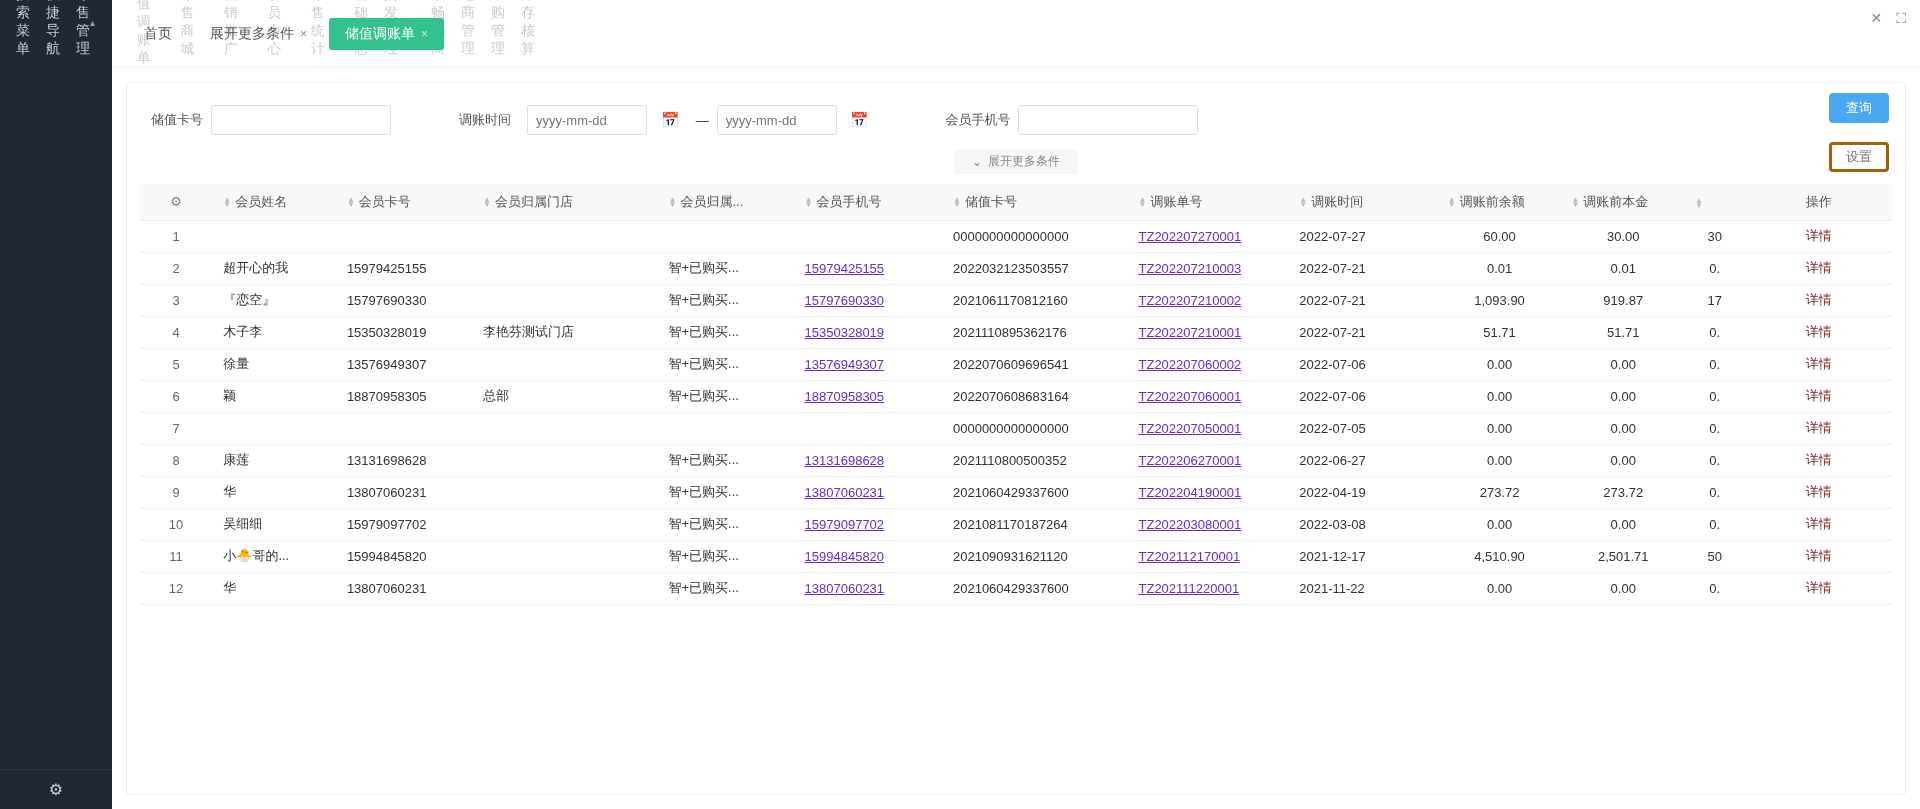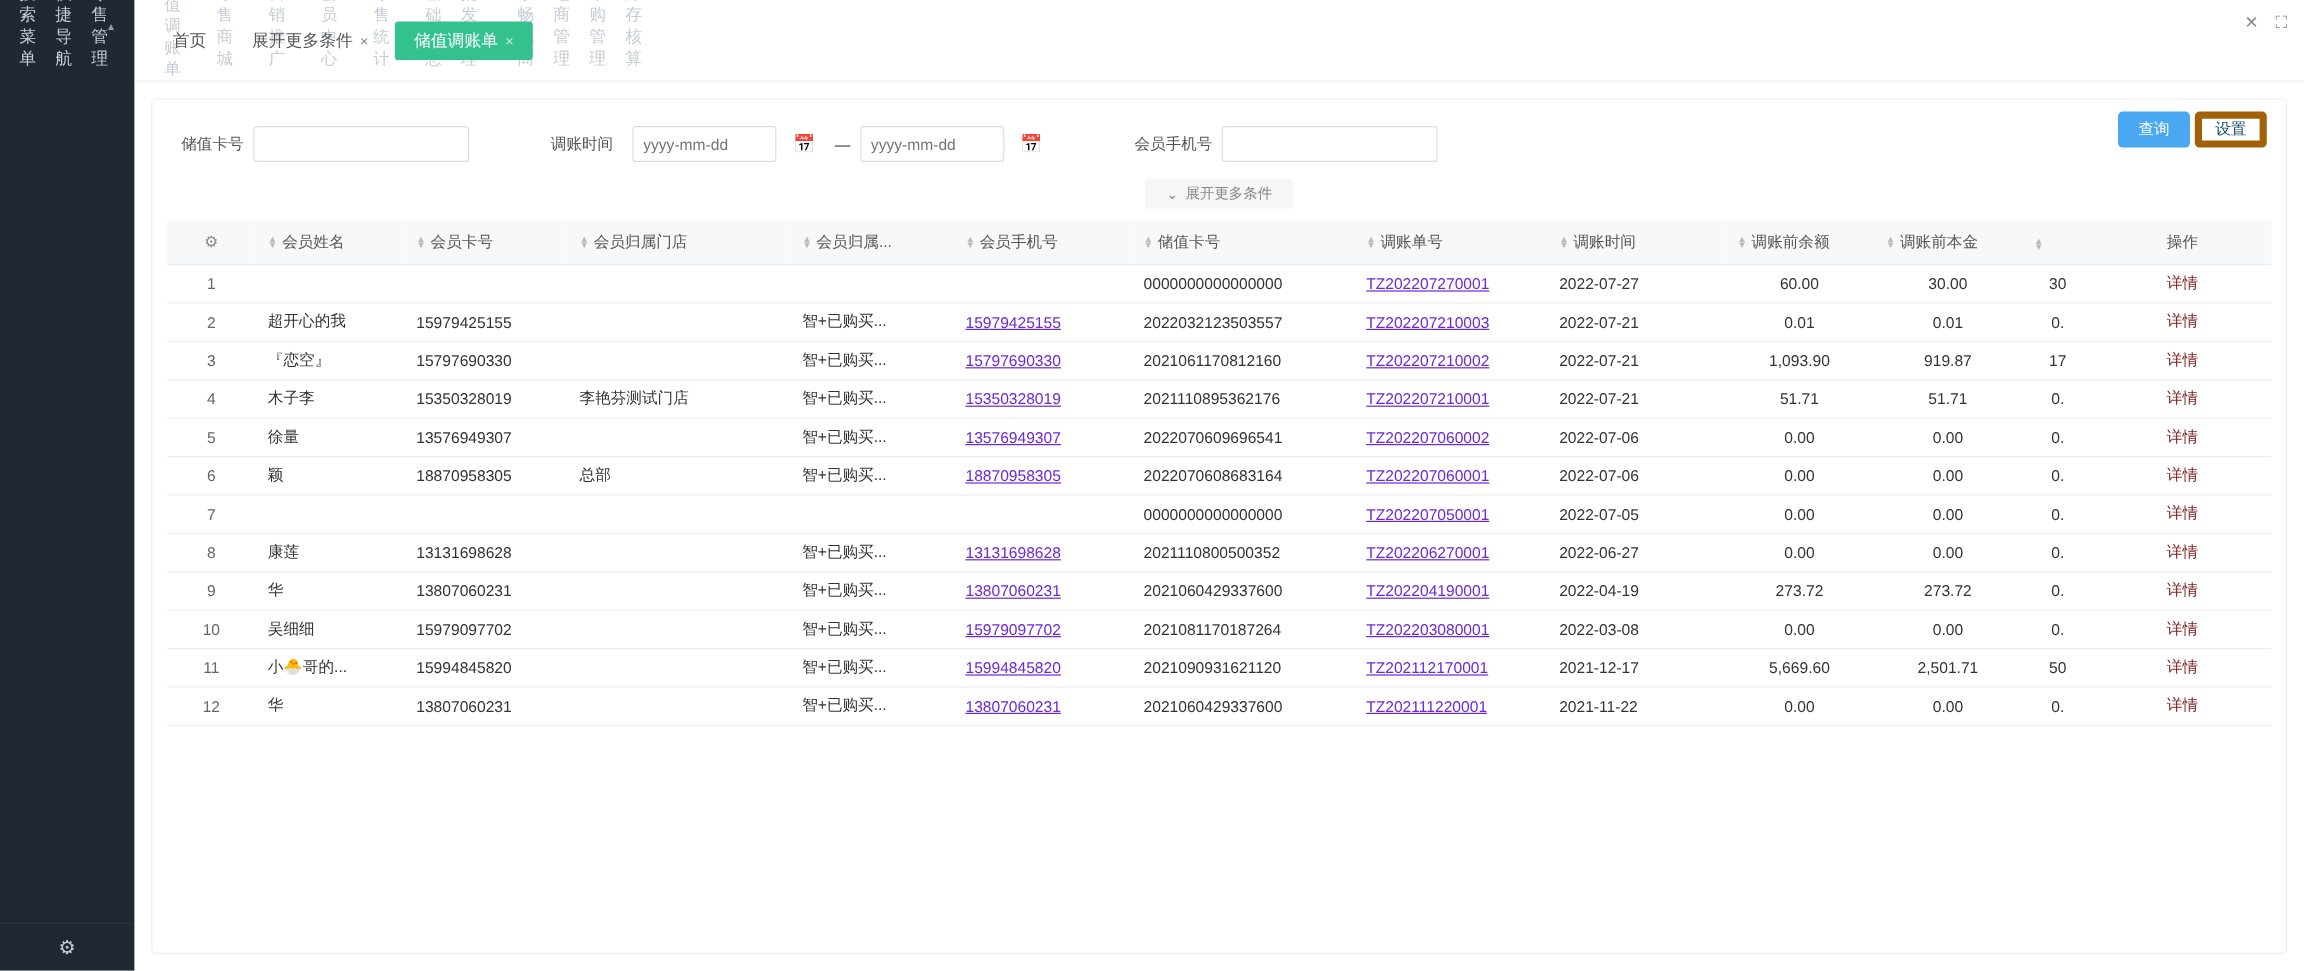--- a/index.html
+++ b/index.html
@@ -30,22 +30,22 @@
 .btn-primary{background:#4aa8f2;color:#fff;border:none;border-radius:4px;height:32px;padding:0 16px;font-size:13px;cursor:pointer}
 .btn-export{background:#fff;border:1px solid #ddd;border-radius:4px;height:32px;padding:0 12px;font-size:13px;cursor:pointer;display:flex;align-items:center;gap:4px}
 
 .filter{display:flex;align-items:center;padding:22px 24px 10px;gap:8px;flex-wrap:wrap;position:relative}
 .filter-label{font-size:13px;color:#555;margin-right:8px}
 .filter-input{height:30px;border:1px solid #ddd;border-radius:3px;padding:0 8px;font-size:13px;width:180px}
 .filter-group{display:flex;align-items:center;margin-right:60px}
 .date-box{display:flex;align-items:center;gap:8px}
 .date-box input{width:120px}
 .cal-icon{color:#4aa8f2;font-size:15px;margin-left:6px;margin-right:8px}
-.filter-right{position:absolute;right:16px;top:10px;display:flex;gap:4px}
-.btn-outline{background:#fff;border:6px solid #a16207;color:#0c4a6e;border-radius:4px;height:30px;width:60px;font-size:13px;cursor:pointer}
+.filter-right{position:absolute;right:16px;top:10px;display:flex;flex-direction:column;gap:19px}
+.btn-outline{background:#fff;border:3px solid #a16207;color:#737373;border-radius:4px;height:30px;width:60px;font-size:13px;cursor:pointer}
 .expand-row{display:flex;justify-content:center;margin:4px 0 10px}
 .expand-btn{background:#f5f6f7;border:none;color:#888;font-size:12px;padding:4px 18px;border-radius:3px;cursor:pointer;display:flex;align-items:center;gap:6px}
 
 .table-wrap{flex:1;overflow:auto;padding:0 12px 12px}
 table{border-collapse:collapse;width:100%;table-layout:fixed}
 th,td{text-align:left;padding:0 10px;height:32px;font-size:13px;border-bottom:1px solid #eee;white-space:nowrap;overflow:hidden;text-overflow:ellipsis}
 th{background:#f7f8f9;color:#555;font-weight:500;position:sticky;top:0;height:36px}
 th .sort{display:inline-flex;flex-direction:column;line-height:5px;font-size:8px;color:#bbb;margin-right:4px;vertical-align:middle}
 td.idx{text-align:center;color:#666}
 td a, td .link{color:#6d28d9;text-decoration:underline;cursor:pointer}
@@ -325,21 +325,21 @@
               <tr>
                 <td class="c0 idx">11</td>
                 <td class="c1">小🐣哥的...</td>
                 <td class="c2">15994845820</td>
                 <td class="c3"></td>
                 <td class="c4">智+已购买...</td>
                 <td class="c5"><span class="link">15994845820</span></td>
                 <td class="c6">2021090931621120</td>
                 <td class="c7"><span class="link">TZ202112170001</span></td>
                 <td class="c8">2021-12-17</td>
-                <td class="c9 num">5,669.60</td>
+                <td class="c9 num">4,510.90</td>
                 <td class="c10 num">2,501.71</td>
                 <td class="c11 num">50</td>
                 <td class="c12" style="text-align:center"><span class="op">详情</span></td>
               </tr>
               <tr>
                 <td class="c0 idx">12</td>
                 <td class="c1">华</td>
                 <td class="c2">13807060231</td>
                 <td class="c3"></td>
                 <td class="c4">智+已购买...</td>

